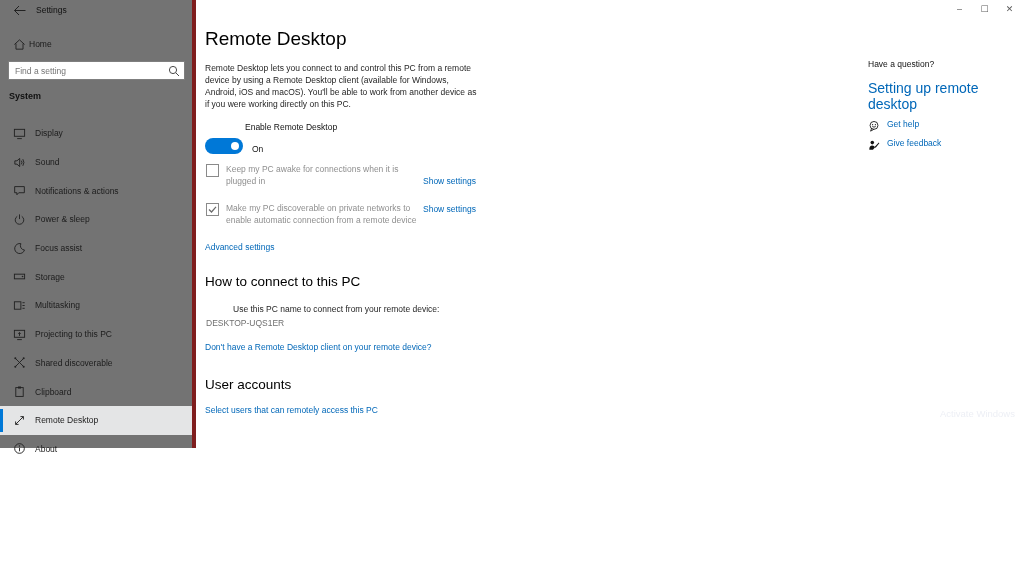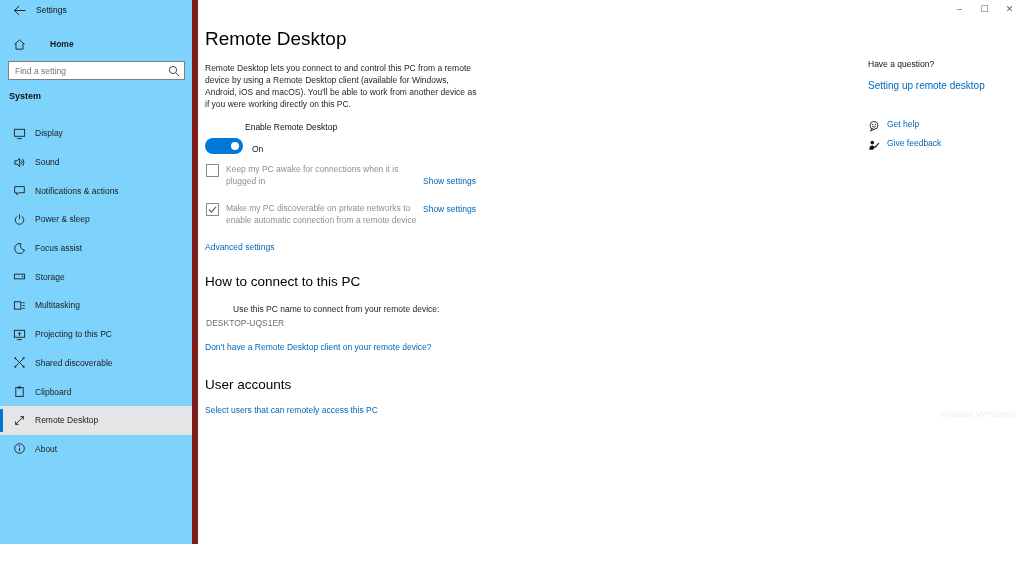--- a/index.html
+++ b/index.html
@@ -4,24 +4,24 @@
 <style>
   html,body{margin:0;padding:0;}
   body{
     width:1024px;height:576px;position:relative;overflow:hidden;
     background:#ffffff;
     font-family:"Liberation Sans","DejaVu Sans",sans-serif;
     color:#1a1a1a;
     -webkit-font-smoothing:antialiased;
   }
   
-  .sidebar{position:absolute;left:0;top:0;width:192px;height:544px;background:#7dd3fc;border-right:6px solid #7f1d1d;}
+  .sidebar{position:absolute;left:0;top:0;width:192px;height:448px;background:#737373;border-right:4px solid #7f1d1d;}
   .back-btn{position:absolute;left:8px;top:1px;width:22px;height:18px;display:flex;align-items:center;justify-content:center;cursor:pointer;}
   .app-title{position:absolute;left:36px;top:5px;font-size:8.5px;color:#111;}
-  .home-row{position:absolute;left:0;top:34px;width:192px;height:20px;display:flex;align-items:center;padding-left:13px;box-sizing:border-box;gap:24px;font-size:8.5px;font-weight:bold;}
+  .home-row{position:absolute;left:0;top:34px;width:192px;height:20px;display:flex;align-items:center;padding-left:13px;box-sizing:border-box;gap:3px;font-size:8.5px;}
   .searchbox{position:absolute;left:8px;top:61px;width:177px;height:19px;background:#fff;border:1px solid #7f7f7f;box-sizing:border-box;display:flex;align-items:center;}
   .searchbox input{flex:1;border:none;outline:none;background:transparent;font-family:inherit;font-size:8.5px;color:#333;padding:0 0 0 6px;}
   .search-glyph{width:14px;height:14px;margin-right:3px;flex-shrink:0;}
   .section-label{position:absolute;left:9px;top:91px;font-size:9px;font-weight:bold;color:#111;}
   .nav{position:absolute;left:0;top:119px;width:192px;}
   .nav-item{height:28.7px;display:flex;align-items:center;padding-left:13px;gap:9px;font-size:8.5px;color:#1c1c1c;cursor:pointer;position:relative;box-sizing:border-box;}
   .nav-item.selected{background:#e4e5e6;}
   .nav-item.selected::before{content:"";position:absolute;left:0;top:3px;bottom:3px;width:3px;background:#0078d7;}
   .nav-ico{width:13px;height:13px;flex-shrink:0;}
   .nav-ico svg{display:block;}
@@ -42,21 +42,21 @@
   .opt-row .cbx svg{position:absolute;left:0;top:0;}
   .opt-text{width:194px;font-size:8.5px;line-height:11.5px;color:#8f8f8f;}
   .inline-link{font-size:8.5px;color:#0067b8;cursor:pointer;position:absolute;}
   .link{font-size:8.5px;color:#0067b8;cursor:pointer;position:absolute;left:0;}
   .h2{position:absolute;left:0;font-size:13.5px;font-weight:400;color:#000;}
   .plain{position:absolute;left:0;font-size:8.5px;color:#1f1f1f;padding-left:28px;}
   .pc-name{position:absolute;left:1px;font-size:8.5px;color:#6f6f6f;}
   
   .help-col{position:absolute;left:868px;top:0;width:150px;}
   .help-q{position:absolute;left:0;top:59px;font-size:8.5px;color:#111;}
-  .help-link{position:absolute;font-size:10px;color:#0067b8;cursor:pointer;}
+  .help-link{position:absolute;font-size:14px;color:#0067b8;cursor:pointer;}
   .help-row{position:absolute;left:0;display:flex;align-items:center;gap:7px;}
   .help-row .hico{width:12px;height:12px;flex-shrink:0;}
   .help-row .hlink{font-size:8.5px;color:#0067b8;cursor:pointer;}
   
   .watermark{position:absolute;left:940px;top:408px;font-size:9.5px;color:#edeff5;white-space:nowrap;}
 </style>
 </head>
 <body>
 
 <div class="sidebar">

